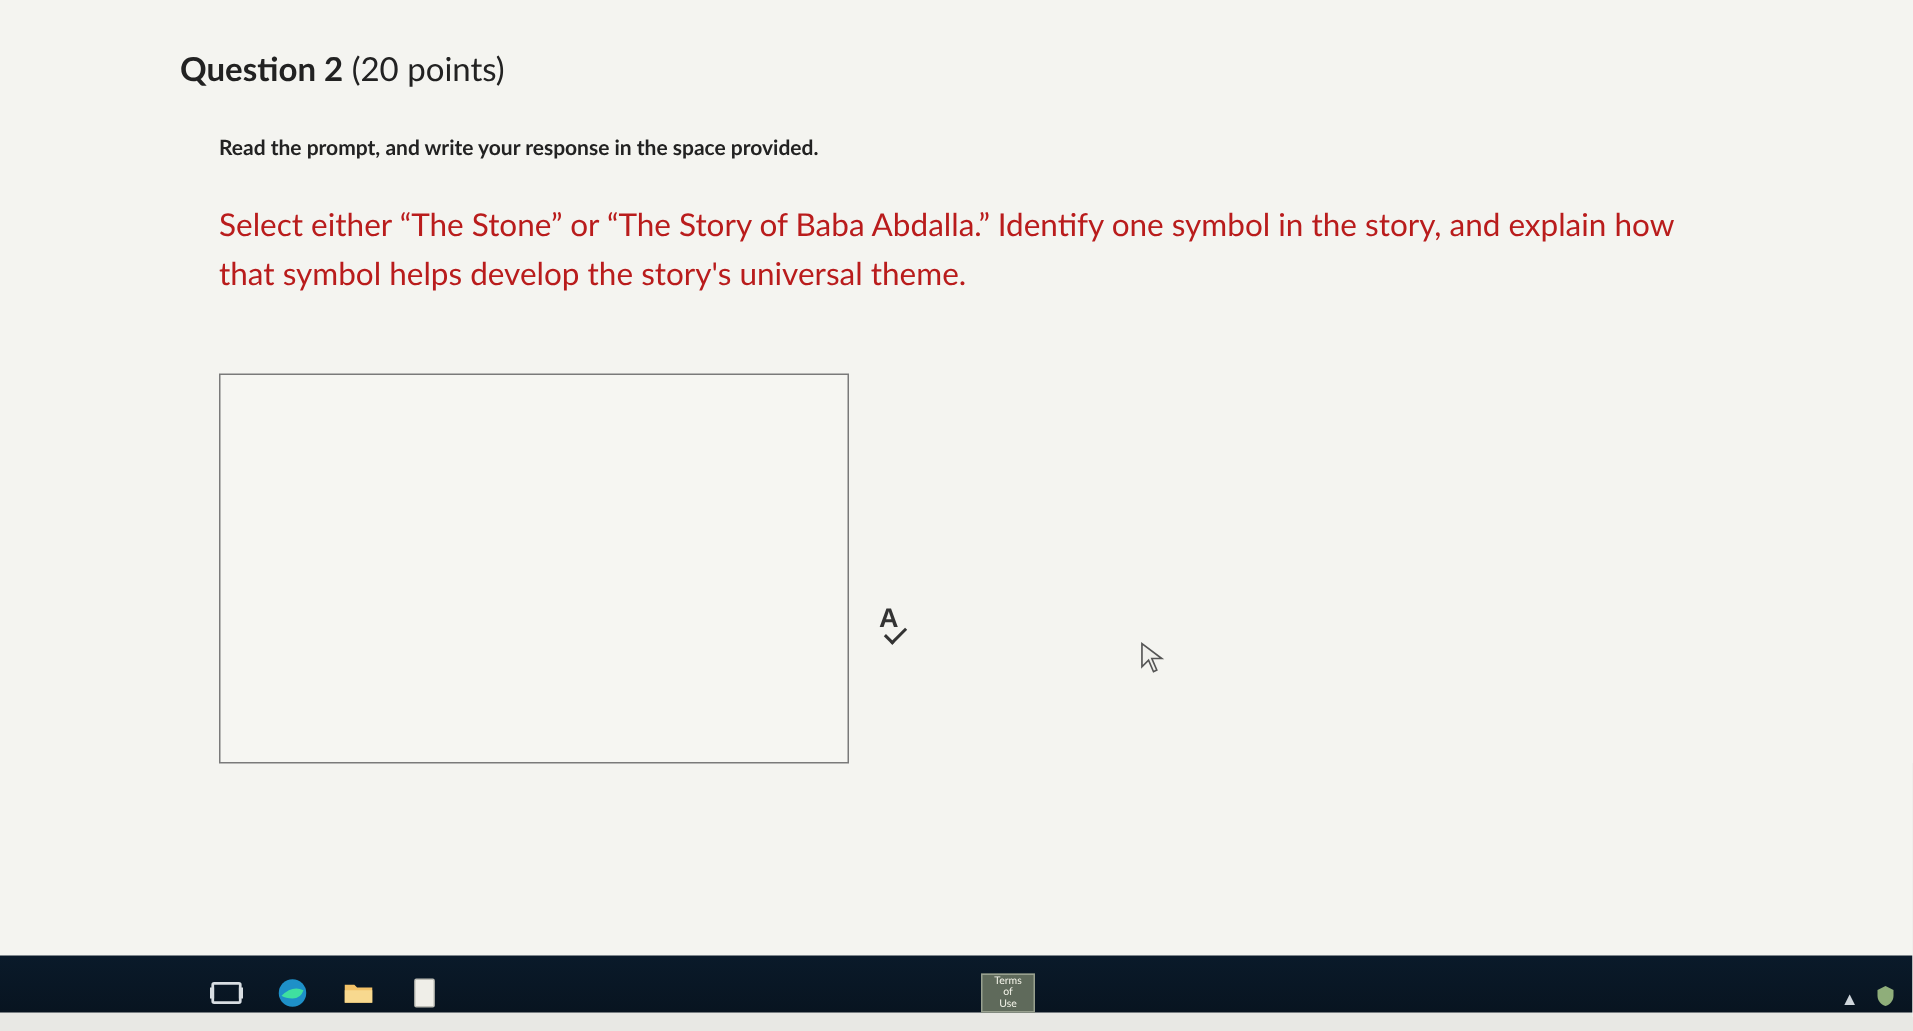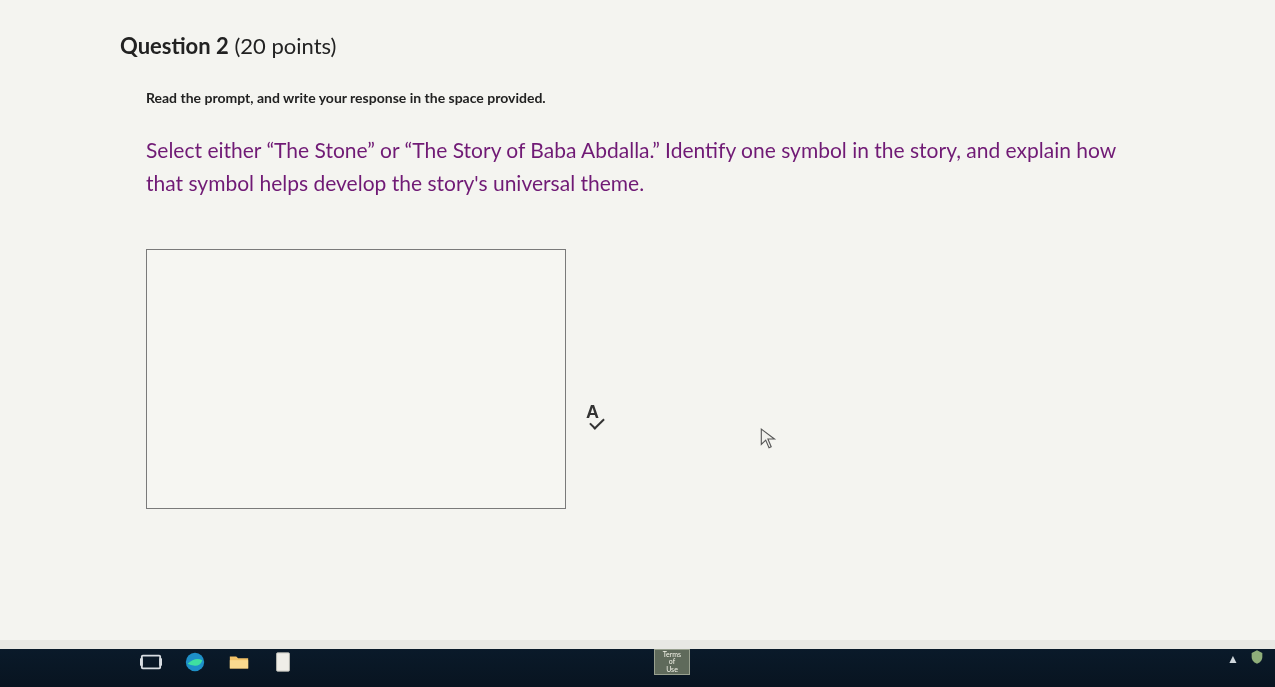--- a/index.html
+++ b/index.html
@@ -29,21 +29,21 @@
     margin-left: 26px;
     margin-bottom: 28px;
     color: #222;
   }
   .prompt {
     font-size: 21px;
     font-weight: 400;
     line-height: 1.55;
     margin-left: 26px;
     margin-right: 10px;
-    color: #701a75;
+    color: #b91c1c;
   }
   .answer-area {
     margin-left: 26px;
     margin-top: 50px;
     display: flex;
     align-items: center;
     gap: 20px;
   }
   .answer-box {
     width: 420px;
@@ -79,25 +79,25 @@
     width: 18px; height: 22px;
     margin-left: 130px;
     margin-top: 120px;
     position: relative;
   }
   .cursor-icon svg { width: 100%; height: 100%; }
 
   
   .taskbar {
     position: absolute;
-    left: 0; right: 0; bottom: 0;
+    left: 0; right: 0; bottom: 12px;
     height: 38px;
     background: linear-gradient(#0a1a2a, #081420);
     display: flex;
-    align-items: flex-start;
+    align-items: flex-end;
     padding: 0 10px;
     gap: 18px;
   }
   .taskbar .spacer { flex: 1; }
   .taskbar .tb-icon {
     width: 26px; height: 26px;
     display: flex; align-items: center; justify-content: center;
     cursor: pointer;
   }
   .taskview-icon svg, .edge-icon svg, .explorer-icon svg, .doc-icon svg { width: 22px; height: 22px; }

